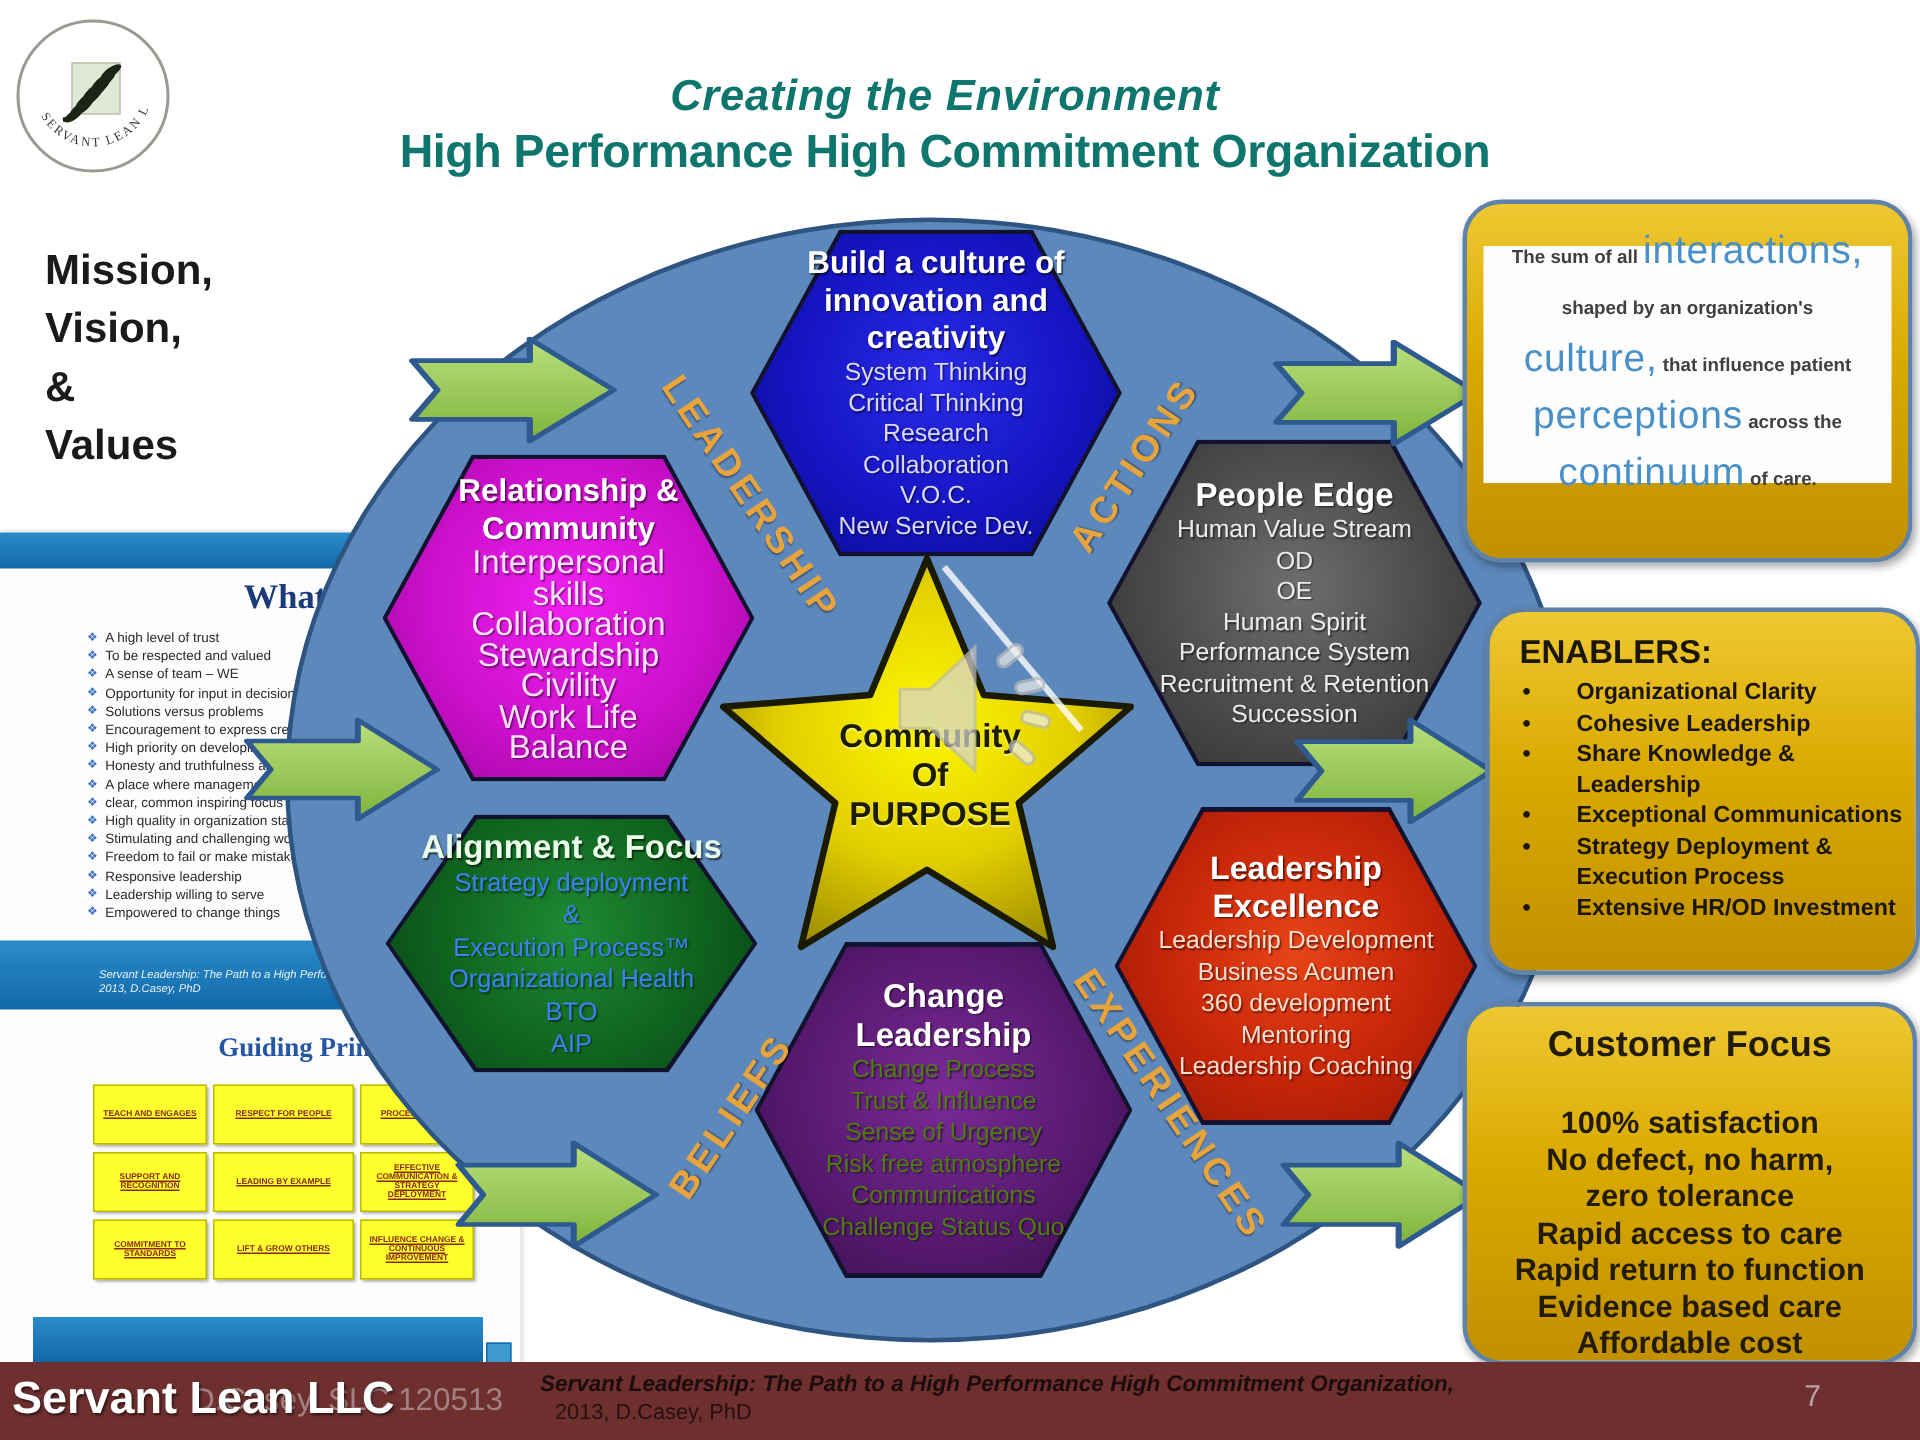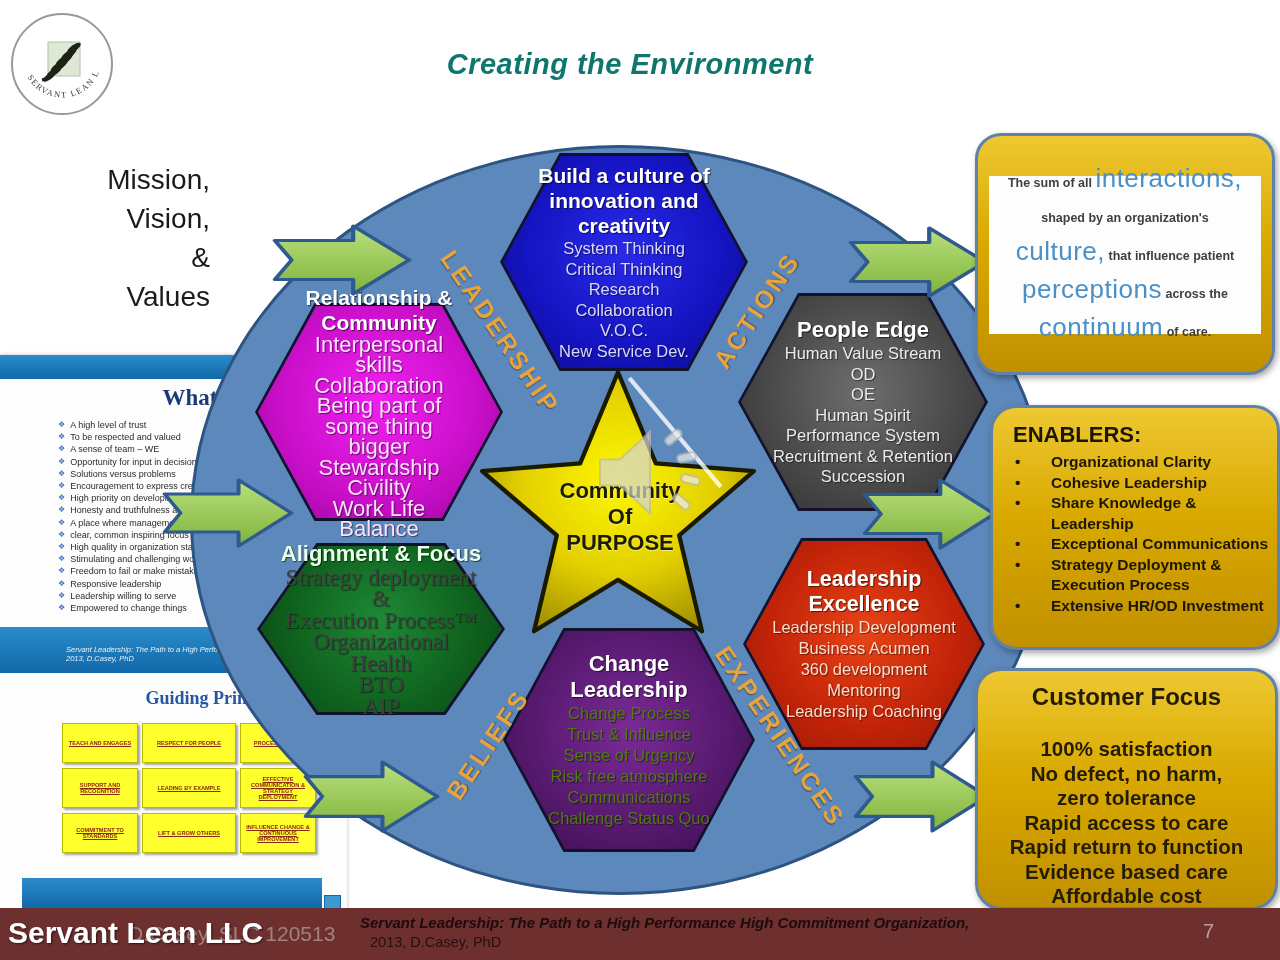--- a/index.html
+++ b/index.html
@@ -9,22 +9,22 @@
 
   
   .title-block{left:150px;top:48px;width:960px;text-align:center;z-index:2;color:#0f766e;}
   .title-l1{font-size:29px;font-weight:bold;font-style:italic;letter-spacing:.5px;}
   .title-l2{font-size:31px;font-weight:bold;margin-top:2px;letter-spacing:-.3px;}
 
   
   .logo{left:8px;top:8px;width:108px;height:112px;z-index:2;}
 
   
-  .mvv{left:30px;top:160px;width:180px;text-align:right;font-size:28px;line-height:39px;
-       color:#1a1a1a;white-space:pre-line;z-index:2;}
+  .mvv{left:30px;top:160px;width:180px;text-align:left;font-size:28px;line-height:39px;
+       color:#1a1a1a;white-space:pre-line;z-index:2;font-weight:bold;}
 
   
   .mini-slide{left:0;top:355px;width:347px;height:555px;background:#fdfdfd;z-index:1;
               box-shadow:0 0 4px rgba(0,0,0,.25);}
   .mini-topbar{left:0;top:0;width:347px;height:24px;background:linear-gradient(180deg,#2b8ccb,#1268a8);}
   .mini-what{left:60px;top:30px;width:260px;text-align:center;font-family:"Liberation Serif",serif;
              font-weight:bold;font-size:23px;color:#1b3a7a;}
   .wb-list{left:58px;top:64px;width:270px;}
   .wb{display:flex;align-items:flex-start;font-size:9px;line-height:12.2px;color:#2a2a2a;}
   .wb-d{color:#4472c4;font-size:8px;margin-right:5px;line-height:12.2px;}
@@ -62,21 +62,21 @@
   .fill-lead{background:radial-gradient(circle at 50% 45%,#e84418 0%,#c42408 55%,#941a05 100%);}
   .fill-change{background:radial-gradient(circle at 50% 45%,#7a2a96 0%,#581a70 55%,#3a0d4e 100%);}
 
   .t-innov{font-size:21px;line-height:25px;width:176px;color:#fff;}
   .b-innov{font-size:16.5px;line-height:20.5px;width:196px;color:#d9d9ff;}
   .t-rel{font-size:21px;line-height:25px;width:180px;}
   .b-rel{font-size:22px;line-height:20.5px;width:164px;color:#ffe0ff;}
   .t-people{font-size:22px;line-height:26px;width:220px;}
   .b-people{font-size:16.5px;line-height:20.5px;width:180px;color:#ececec;}
   .t-align{font-size:22px;line-height:26px;width:230px;color:#eaffea;}
-  .b-align{font-size:23px;line-height:21.5px;width:200px;color:#404040;font-family:Liberation Serif, serif;}
+  .b-align{font-size:17px;line-height:21.5px;width:200px;color:#3b82f6;}
   .t-lead{font-size:21.5px;line-height:25px;width:160px;}
   .b-lead{font-size:16.5px;line-height:21px;width:204px;color:#ffddcc;}
   .t-change{font-size:22px;line-height:26px;width:150px;}
   .b-change{font-size:16.5px;line-height:21px;width:178px;color:#4d7c0f;}
 
   
   .star-svg{left:468px;top:368px;width:300px;height:272px;z-index:4;}
   .star-text{left:520px;top:478px;width:200px;text-align:center;font-weight:bold;font-size:22px;
              line-height:26px;color:#1c1c00;white-space:pre-line;z-index:5;
              text-shadow:0 1px 1px rgba(255,255,200,.6);}
@@ -91,21 +91,21 @@
   .lbl-experiences{left:650px;top:722px;width:260px;transform:rotate(56deg);}
 
   
   .arrow{z-index:6;}
 
   
   .gold{background:linear-gradient(180deg,#eec832 0%,#d9a900 45%,#c19000 100%);
         border:3px solid #5f82ab;border-radius:26px;box-sizing:border-box;
         box-shadow:2px 3px 6px rgba(0,0,0,.35);z-index:7;}
   .box-interactions{left:975px;top:133px;width:300px;height:242px;}
-  .interactions-inner{left:11px;top:40px;width:272px;height:158px;background:#fdfdfd;
+  .interactions-inner{left:11px;top:28px;width:272px;height:158px;background:#fdfdfd;
         display:flex;align-items:center;justify-content:center;text-align:center;
         padding:4px 6px;box-sizing:border-box;}
   .intx{line-height:33px;}
   .intx .sm{font-size:12.5px;font-weight:bold;color:#3f3f3f;}
   .intx .lg{font-size:26px;color:#4a90c8;letter-spacing:.5px;}
 
   .box-enablers{left:990px;top:405px;width:290px;height:245px;color:#1c1605;}
   .en-head{font-size:22px;font-weight:bold;margin:14px 0 4px 20px;}
   .en-list{list-style:none;margin:0;padding:0 8px 0 20px;}
   .en-list li{position:relative;padding-left:38px;font-size:15.5px;font-weight:bold;line-height:20.5px;}
@@ -157,20 +157,21 @@
       <ellipse cx="41" cy="69" rx="7" ry="2.8" transform="rotate(-35 41 69)"></ellipse>
     </g>
     <path id="logoArc" d="M 16 62 A 40 40 0 0 0 92 62" fill="none"></path>
     <text font-family="Liberation Serif,serif" font-size="8.5" fill="#3a3a32" letter-spacing="1.5">
       <textPath href="#logoArc" startOffset="8%">SERVANT LEAN LLC</textPath>
     </text>
   </svg>
 
   <div class="abs title-block">
     <div class="title-l1">Creating the Environment</div>
+    <div class="title-l2">High Performance High Commitment Organization</div>
   </div>
 
   <div class="abs mvv">Mission,
 Vision,
 &amp;
 Values</div>
 
   <div class="abs mini-slide">
     <div class="abs mini-topbar"></div>
     <div class="abs mini-what">What</div>
@@ -306,21 +307,20 @@
 
   <div class="abs hex" style="left:255px;top:303px;width:248px;height:218px;">
     <div class="hx hx-border"></div>
     <div class="hx hx-fill fill-rel"></div>
     <div class="hex-content">
       <div class="hex-title t-rel">Relationship &amp; Community</div>
       <div class="b-rel">
 
       <div class="hex-line">Interpersonal skills</div>
           <div class="hex-line">Collaboration</div>
-          <div class="hex-line">Being part of some thing bigger</div>
           <div class="hex-line">Stewardship</div>
           <div class="hex-line">Civility</div>
           <div class="hex-line">Work Life Balance</div>
         </div>
     </div>
   </div>
 
   <div class="abs hex" style="left:738px;top:293px;width:250px;height:218px;">
     <div class="hx hx-border"></div>
     <div class="hx hx-fill fill-people"></div>

